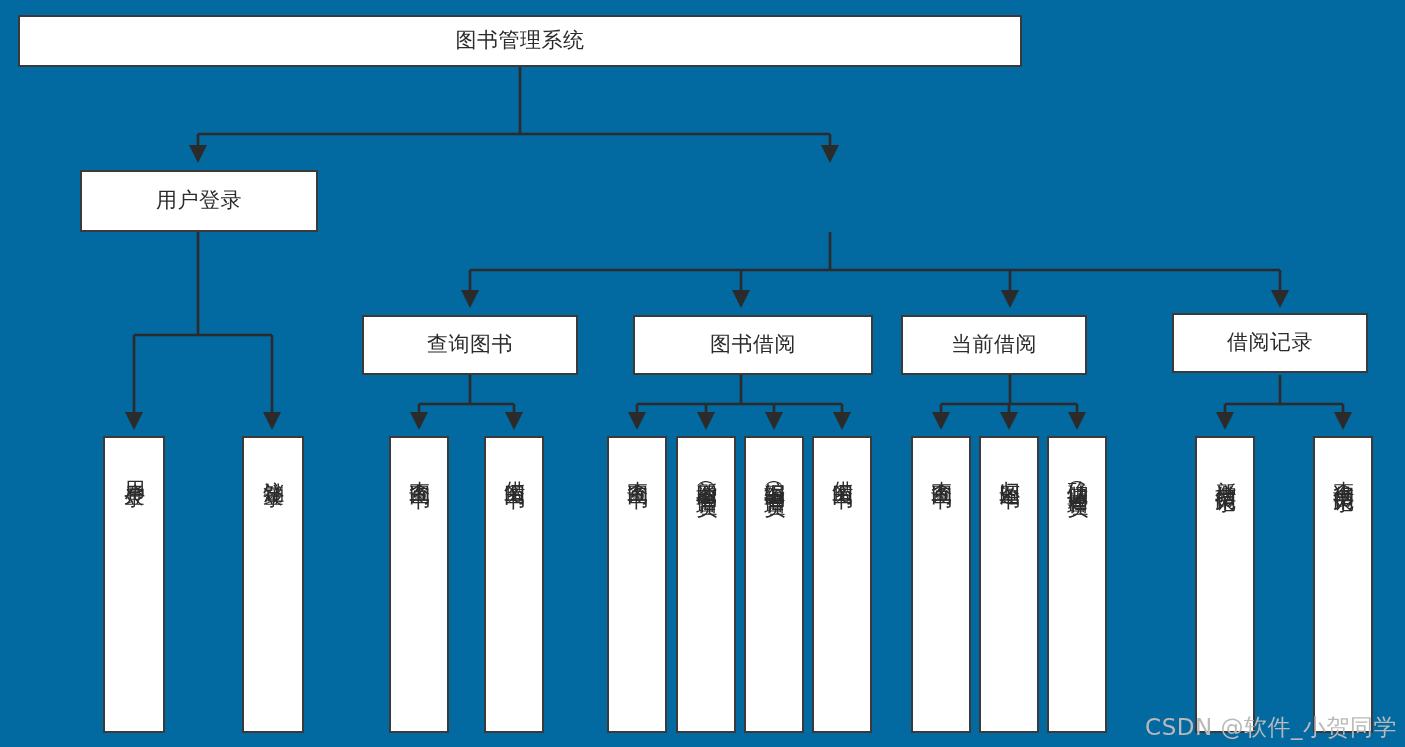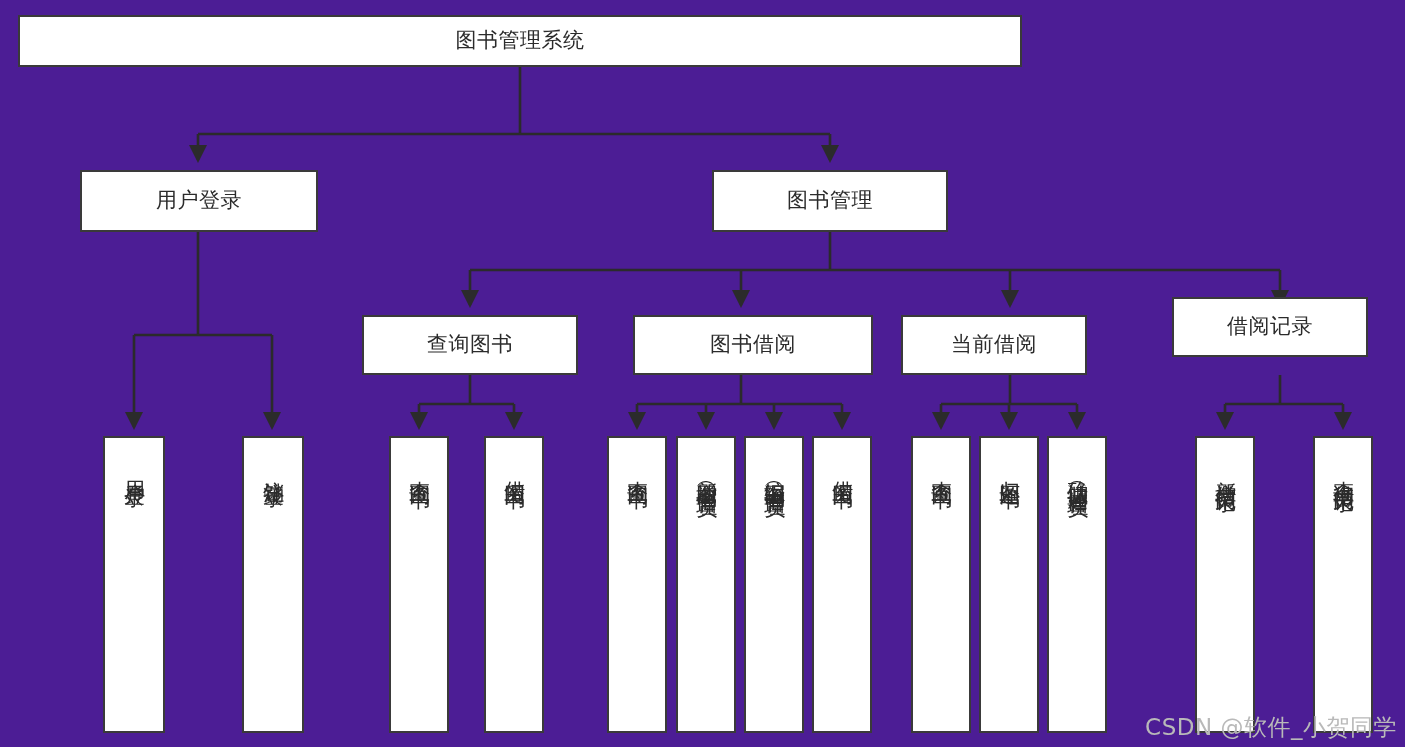--- a/index.html
+++ b/index.html
@@ -4,21 +4,21 @@
 <style>
   html, body {
     margin: 0;
     padding: 0;
     background: #ffffff;
   }
   #canvas {
     position: relative;
     width: 1405px;
     height: 747px;
-    background: #4c1d95;
+    background: #0369a1;
     overflow: hidden;
     font-family: "DejaVu Sans", "Liberation Sans", sans-serif;
   }
   svg#edges {
     position: absolute;
     left: 0;
     top: 0;
     width: 1405px;
     height: 747px;
     pointer-events: none;
@@ -120,34 +120,31 @@
     </g>
   </svg>
 
   <div class="node horiz" style="left:18px; top:15px; width:1004px; height:52px;">
     <span class="hlabel">图书管理系统</span>
   </div>
 
   <div class="node horiz" style="left:80px; top:170px; width:238px; height:62px;">
     <span class="hlabel">用户登录</span>
   </div>
-  <div class="node horiz" style="left:712px; top:170px; width:236px; height:62px;">
-    <span class="hlabel">图书管理</span>
-  </div>
 
   <div class="node horiz" style="left:362px; top:315px; width:216px; height:60px;">
     <span class="hlabel">查询图书</span>
   </div>
   <div class="node horiz" style="left:633px; top:315px; width:240px; height:60px;">
     <span class="hlabel">图书借阅</span>
   </div>
   <div class="node horiz" style="left:901px; top:315px; width:186px; height:60px;">
     <span class="hlabel">当前借阅</span>
   </div>
-  <div class="node horiz" style="left:1172px; top:297px; width:196px; height:60px;">
+  <div class="node horiz" style="left:1172px; top:313px; width:196px; height:60px;">
     <span class="hlabel">借阅记录</span>
   </div>
 
   <div class="node vert" style="left:103px; top:436px; width:62px; height:297px;">
     <span class="vlabel">用户登录</span>
   </div>
   <div class="node vert" style="left:242px; top:436px; width:62px; height:297px;">
     <span class="vlabel">注销登录</span>
   </div>
 

